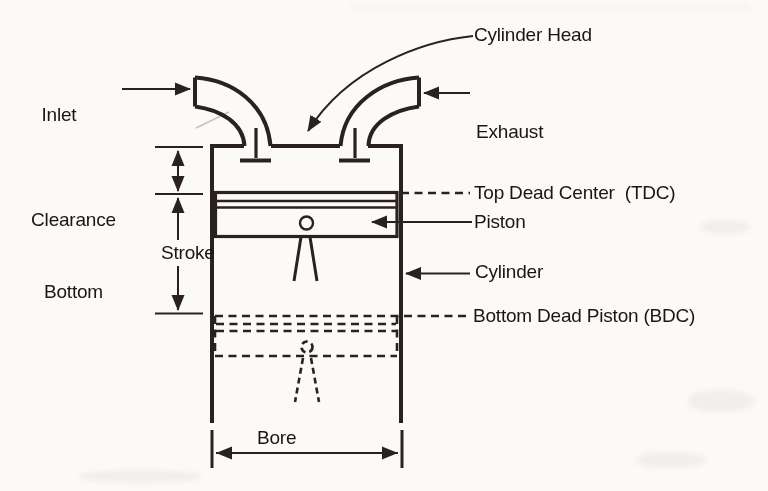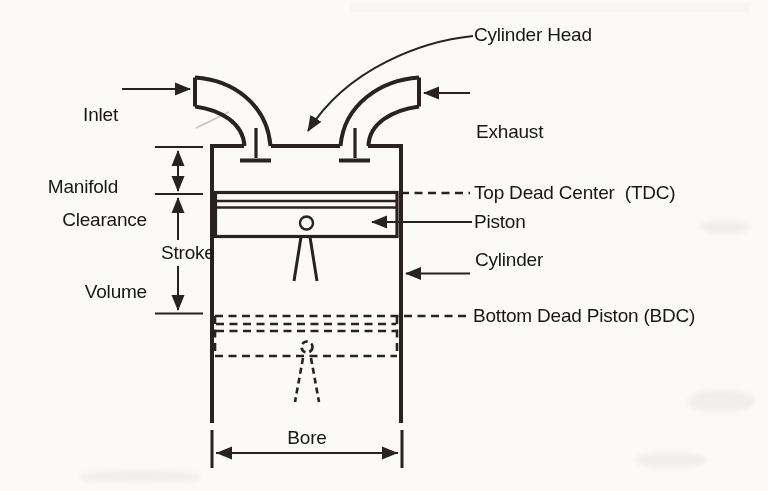--- a/index.html
+++ b/index.html
@@ -18,22 +18,22 @@
   .w2{stroke-width:2;}
   .w22{stroke-width:2.2;}
   .dash{stroke-width:2.6;stroke-dasharray:8 5.5;}
   .dashf{stroke-width:2.6;stroke-dasharray:6 4;}
   .faint{stroke:#c8c3bc;stroke-width:1.6;}
   .lbl{
     position:absolute;color:var(--text,#191613);
     font-size:19px;font-weight:400;line-height:24px;
     white-space:pre;letter-spacing:-0.2px;
   }
-  .r{text-align:right;}
-  .c{text-align:center;}
+  .r{text-align:center;}
+  .c{}
   .smudge{position:absolute;background:#f0efec;border-radius:45%;filter:blur(2px);}
   .band{position:absolute;background:#f5f4f2;}
 </style>
 </head>
 <body>
 
 <div class="stage">
 
   <div class="band" style="left:350px;top:3px;width:400px;height:9px;opacity:.55;"></div>
   <div class="smudge" style="left:688px;top:390px;width:66px;height:22px;"></div>
@@ -131,37 +131,36 @@
       <path class="ln w3" d="M212,430 V468"></path>
       <path class="ln w3" d="M402,430 V468"></path>
       <path class="ln w2" d="M216,453 H398"></path>
       <path class="ln w2" d="M260,453 H217" marker-end="url(#ah)"></path>
       <path class="ln w2" d="M354,453 H397" marker-end="url(#ah)"></path>
     </g>
   </svg>
 
   <div class="lbl r" style="left:0;top:55px;width:118px;">
     <div>Inlet</div>
-    <div>Manifold</div>
   </div>
 
   <div class="lbl r" style="left:0;top:160px;width:147px;">
     <div>Clearance</div>
-    <div>Volume</div>
+    <div>Bottom</div>
   </div>
 
   <div class="lbl" style="left:133px;top:241px;margin-left:28px;">Stroke</div>
 
   <div class="lbl" style="left:474px;top:23px;">Cylinder Head</div>
 
   <div class="lbl" style="left:476px;top:80px;margin-top:40px;">Exhaust</div>
 
   <div class="lbl" style="left:474px;top:181px;">Top Dead Center  (TDC)</div>
 
   <div class="lbl" style="left:474px;top:210px;">Piston</div>
 
-  <div class="lbl" style="left:475px;top:248px;">Cylinder</div>
+  <div class="lbl" style="left:475px;top:260px;">Cylinder</div>
 
   <div class="lbl" style="left:473px;top:304px;">Bottom Dead Piston (BDC)</div>
 
   <div class="lbl c" style="left:257px;top:426px;width:100px;">Bore</div>
 
 </div>
 
 </body></html>

